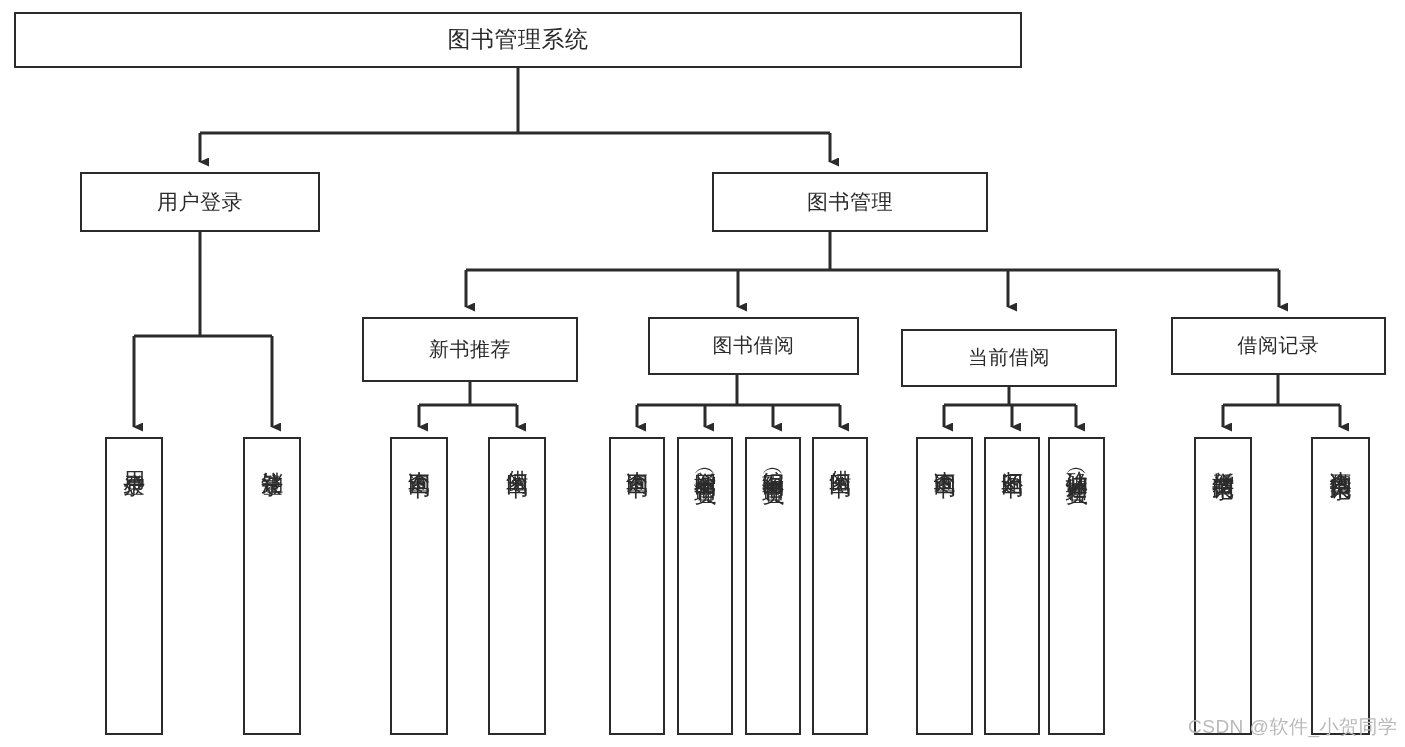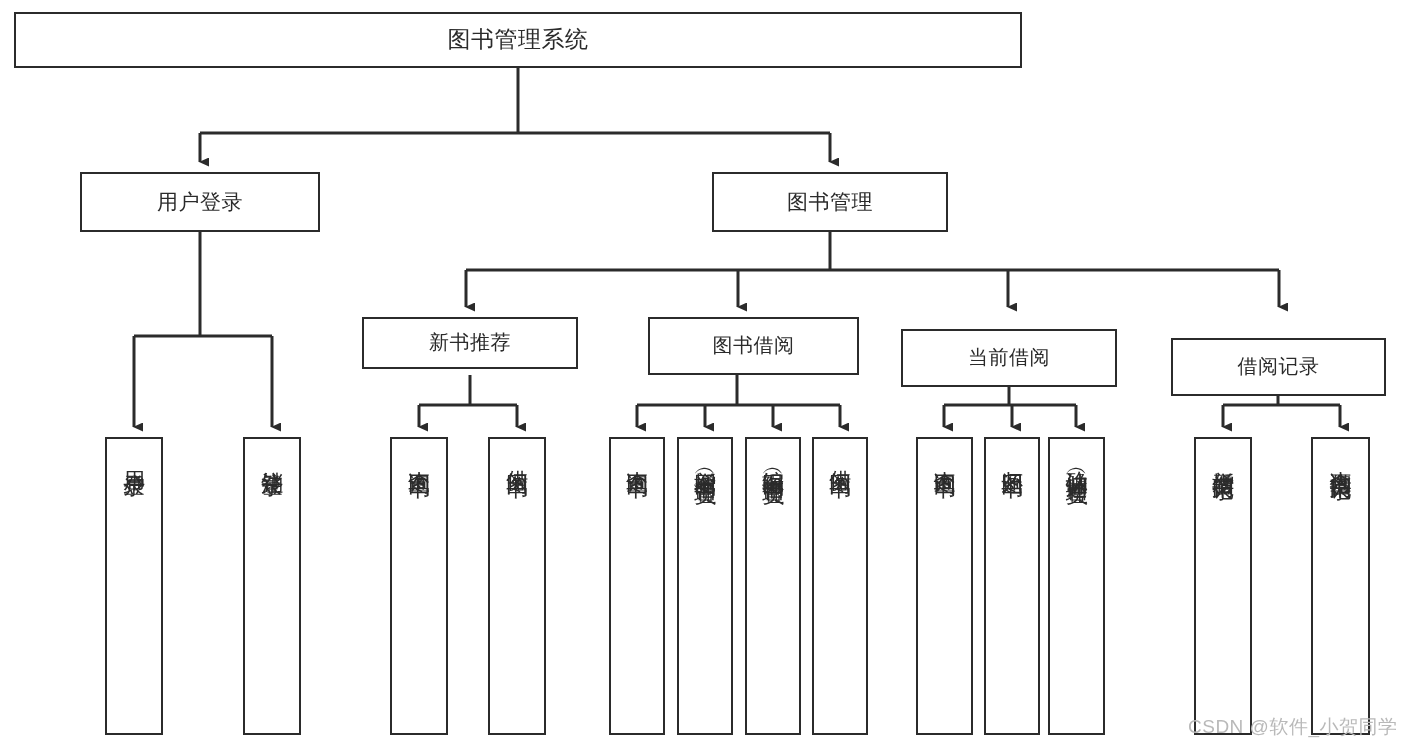--- a/index.html
+++ b/index.html
@@ -120,34 +120,34 @@
     </g>
   </svg>
 
   <div class="node node-root" style="left:14px; top:12px; width:1008px; height:56px;">
     <span class="label">图书管理系统</span>
   </div>
 
   <div class="node node-l2" style="left:80px; top:172px; width:240px; height:60px;">
     <span class="label">用户登录</span>
   </div>
-  <div class="node node-l2" style="left:712px; top:172px; width:236px; height:60px;">
+  <div class="node node-l2" style="left:712px; top:172px; width:276px; height:60px;">
     <span class="label">图书管理</span>
   </div>
 
-  <div class="node node-l3" style="left:362px; top:317px; width:216px; height:52px;">
+  <div class="node node-l3" style="left:362px; top:317px; width:216px; height:65px;">
     <span class="label">新书推荐</span>
   </div>
   <div class="node node-l3" style="left:632px; top:317px; width:211px; height:58px;margin-left:16px;">
     <span class="label">图书借阅</span>
   </div>
   <div class="node node-l3" style="left:901px; top:329px; width:216px; height:58px;">
     <span class="label">当前借阅</span>
   </div>
-  <div class="node node-l3" style="left:1171px; top:317px; width:215px; height:58px;margin-top:21px;">
+  <div class="node node-l3" style="left:1171px; top:317px; width:215px; height:58px;">
     <span class="label">借阅记录</span>
   </div>
 
   <div class="node node-leaf" style="left:105px; top:437px; width:58px; height:298px;">
     <span class="label">用户登录</span>
   </div>
   <div class="node node-leaf" style="left:243px; top:437px; width:58px; height:298px;">
     <span class="label">注销登录</span>
   </div>
 

